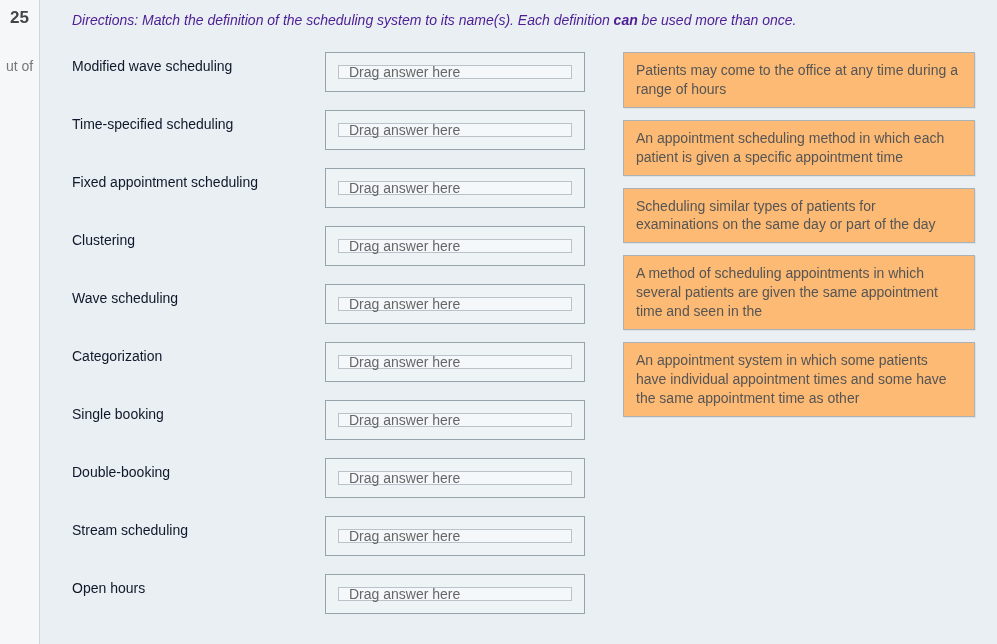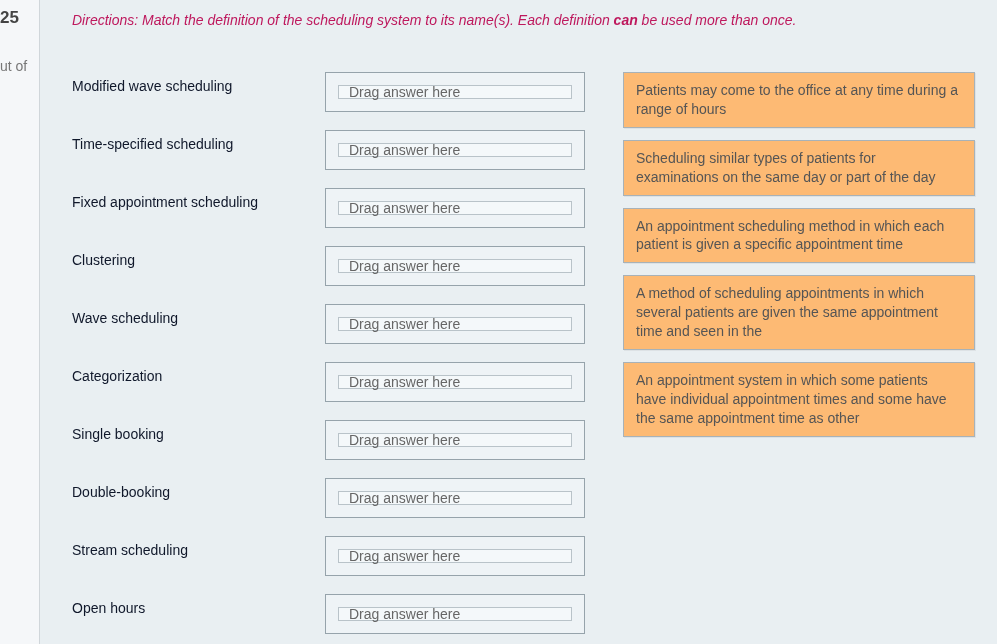--- a/index.html
+++ b/index.html
@@ -16,41 +16,42 @@
       display: flex;
       width: 100%;
       height: 100%;
     }
     .sidebar {
       width: 40px;
       flex-shrink: 0;
       background: #f5f7f9;
       border-right: 1px solid #d0d6da;
       padding-top: 8px;
+      text-align: center;
     }
     .question-number {
       font-size: 17px;
       font-weight: bold;
       color: #444;
       padding-bottom: 30px;
     }
     .sidebar-sub {
       font-size: 14px;
       color: #777;
     }
     .main {
       flex: 1;
       background: #e9eff2;
       padding: 10px 22px 10px 32px;
     }
     .directions {
       font-style: italic;
-      color: #be185d;
+      color: #4c1d95;
       font-size: 14px;
-      margin-bottom: 44px;
+      margin-bottom: 24px;
       padding-top: 2px;
     }
     .directions .bold {
       font-weight: bold;
       font-style: italic;
     }
     .content {
       display: flex;
       gap: 18px;
     }
@@ -162,20 +163,20 @@
           </div>
         <div class="drop">
             <div class="drop-inner">Drag answer here</div>
           </div>
         <div class="drop">
             <div class="drop-inner">Drag answer here</div>
           </div>
       </div>
       <div class="answers-col">
         <div class="answer">Patients may come to the office at any time during a range of hours</div>
+        <div class="answer">An appointment scheduling method in which each patient is given a specific appointment time</div>
         <div class="answer">Scheduling similar types of patients for examinations on the same day or part of the day</div>
-        <div class="answer">An appointment scheduling method in which each patient is given a specific appointment time</div>
         <div class="answer">A method of scheduling appointments in which several patients are given the same appointment time and seen in the</div>
         <div class="answer">An appointment system in which some patients have individual appointment times and some have the same appointment time as other</div>
       </div>
     </div>
   </div>
 </div>
 
 </body></html>

